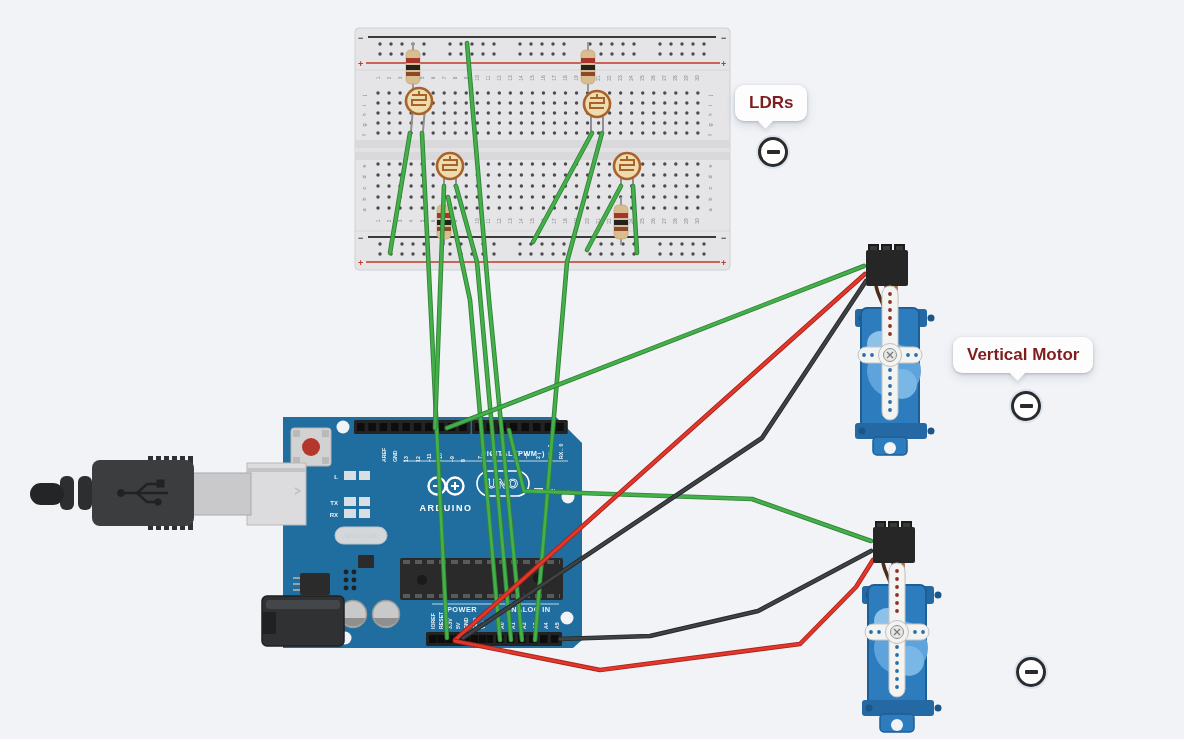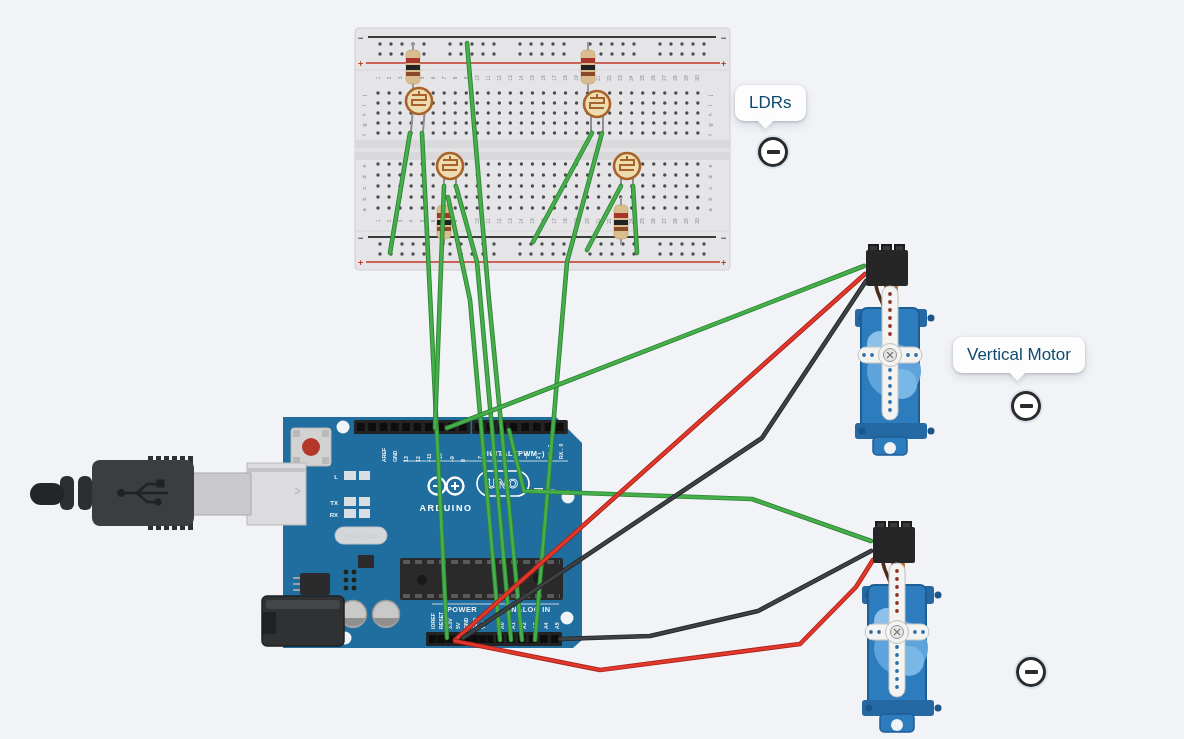--- a/index.html
+++ b/index.html
@@ -11,23 +11,23 @@
   .bb-letter{font-size:5.6px;fill:#86868c;}
   .bb-sym-m{font-size:9px;fill:#3a3a3a;font-weight:bold;}
   .bb-sym-p{font-size:9px;fill:#c0392b;font-weight:bold;}
   .pin-label{font-size:5.2px;font-weight:bold;fill:#eef3f6;}
   .caption{font-size:7.4px;font-weight:bold;fill:#eef3f6;letter-spacing:.4px;}
   .brand{font-size:9px;font-weight:bold;fill:#fff;letter-spacing:1.6px;text-anchor:middle;}
   .uno-text{font-size:13px;font-weight:bold;fill:none;stroke:#fff;stroke-width:.75;text-anchor:middle;letter-spacing:1px;}
   .on-text{font-size:5.5px;font-weight:bold;fill:#eef3f6;}
   .led-label{font-size:6px;font-weight:bold;fill:#eef3f6;text-anchor:end;}
   .crystal-text{font-size:5px;fill:#c3ced2;text-anchor:middle;letter-spacing:.4px;}
-  .bubble{position:absolute;background:#fdfdfe;border-radius:9px;color:#0c4a6e;
+  .bubble{position:absolute;background:#fdfdfe;border-radius:9px;color:#7f1d1d;
           font-size:17px;padding:8px 14px;z-index:6;white-space:nowrap;
-          box-shadow:0 1px 3px rgba(90,100,120,.35),0 4px 10px rgba(90,100,120,.18);}
+          box-shadow:0 1px 3px rgba(90,100,120,.35),0 4px 10px rgba(90,100,120,.18);font-weight:bold;}
   .bubble .tail{position:absolute;width:13px;height:13px;background:#fdfdfe;
           transform:rotate(45deg);bottom:-5px;box-shadow:3px 3px 4px rgba(90,100,120,.12);}
   .minus-chip{position:absolute;width:34px;height:34px;border-radius:50%;background:#dbe4ee;
           display:flex;align-items:center;justify-content:center;z-index:5;cursor:pointer;}
   .minus-chip .ring{width:24px;height:24px;border-radius:50%;background:#fff;border:3.5px solid #2b2b2b;
           display:flex;align-items:center;justify-content:center;}
   .minus-chip .bar{width:13px;height:3.5px;background:#2b2b2b;border-radius:1px;}
 </style>
 </head>
 <body>

